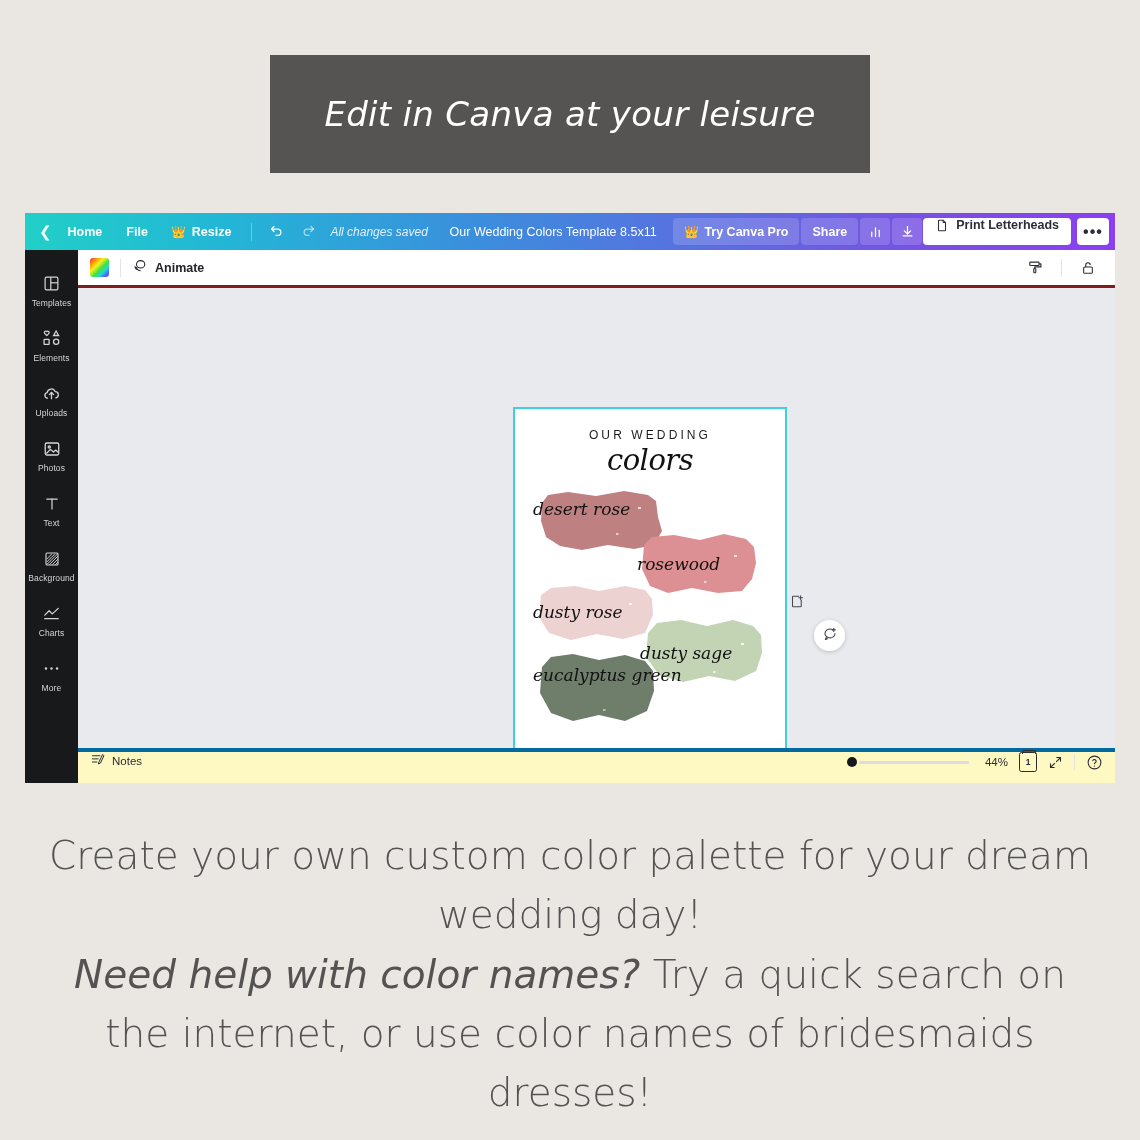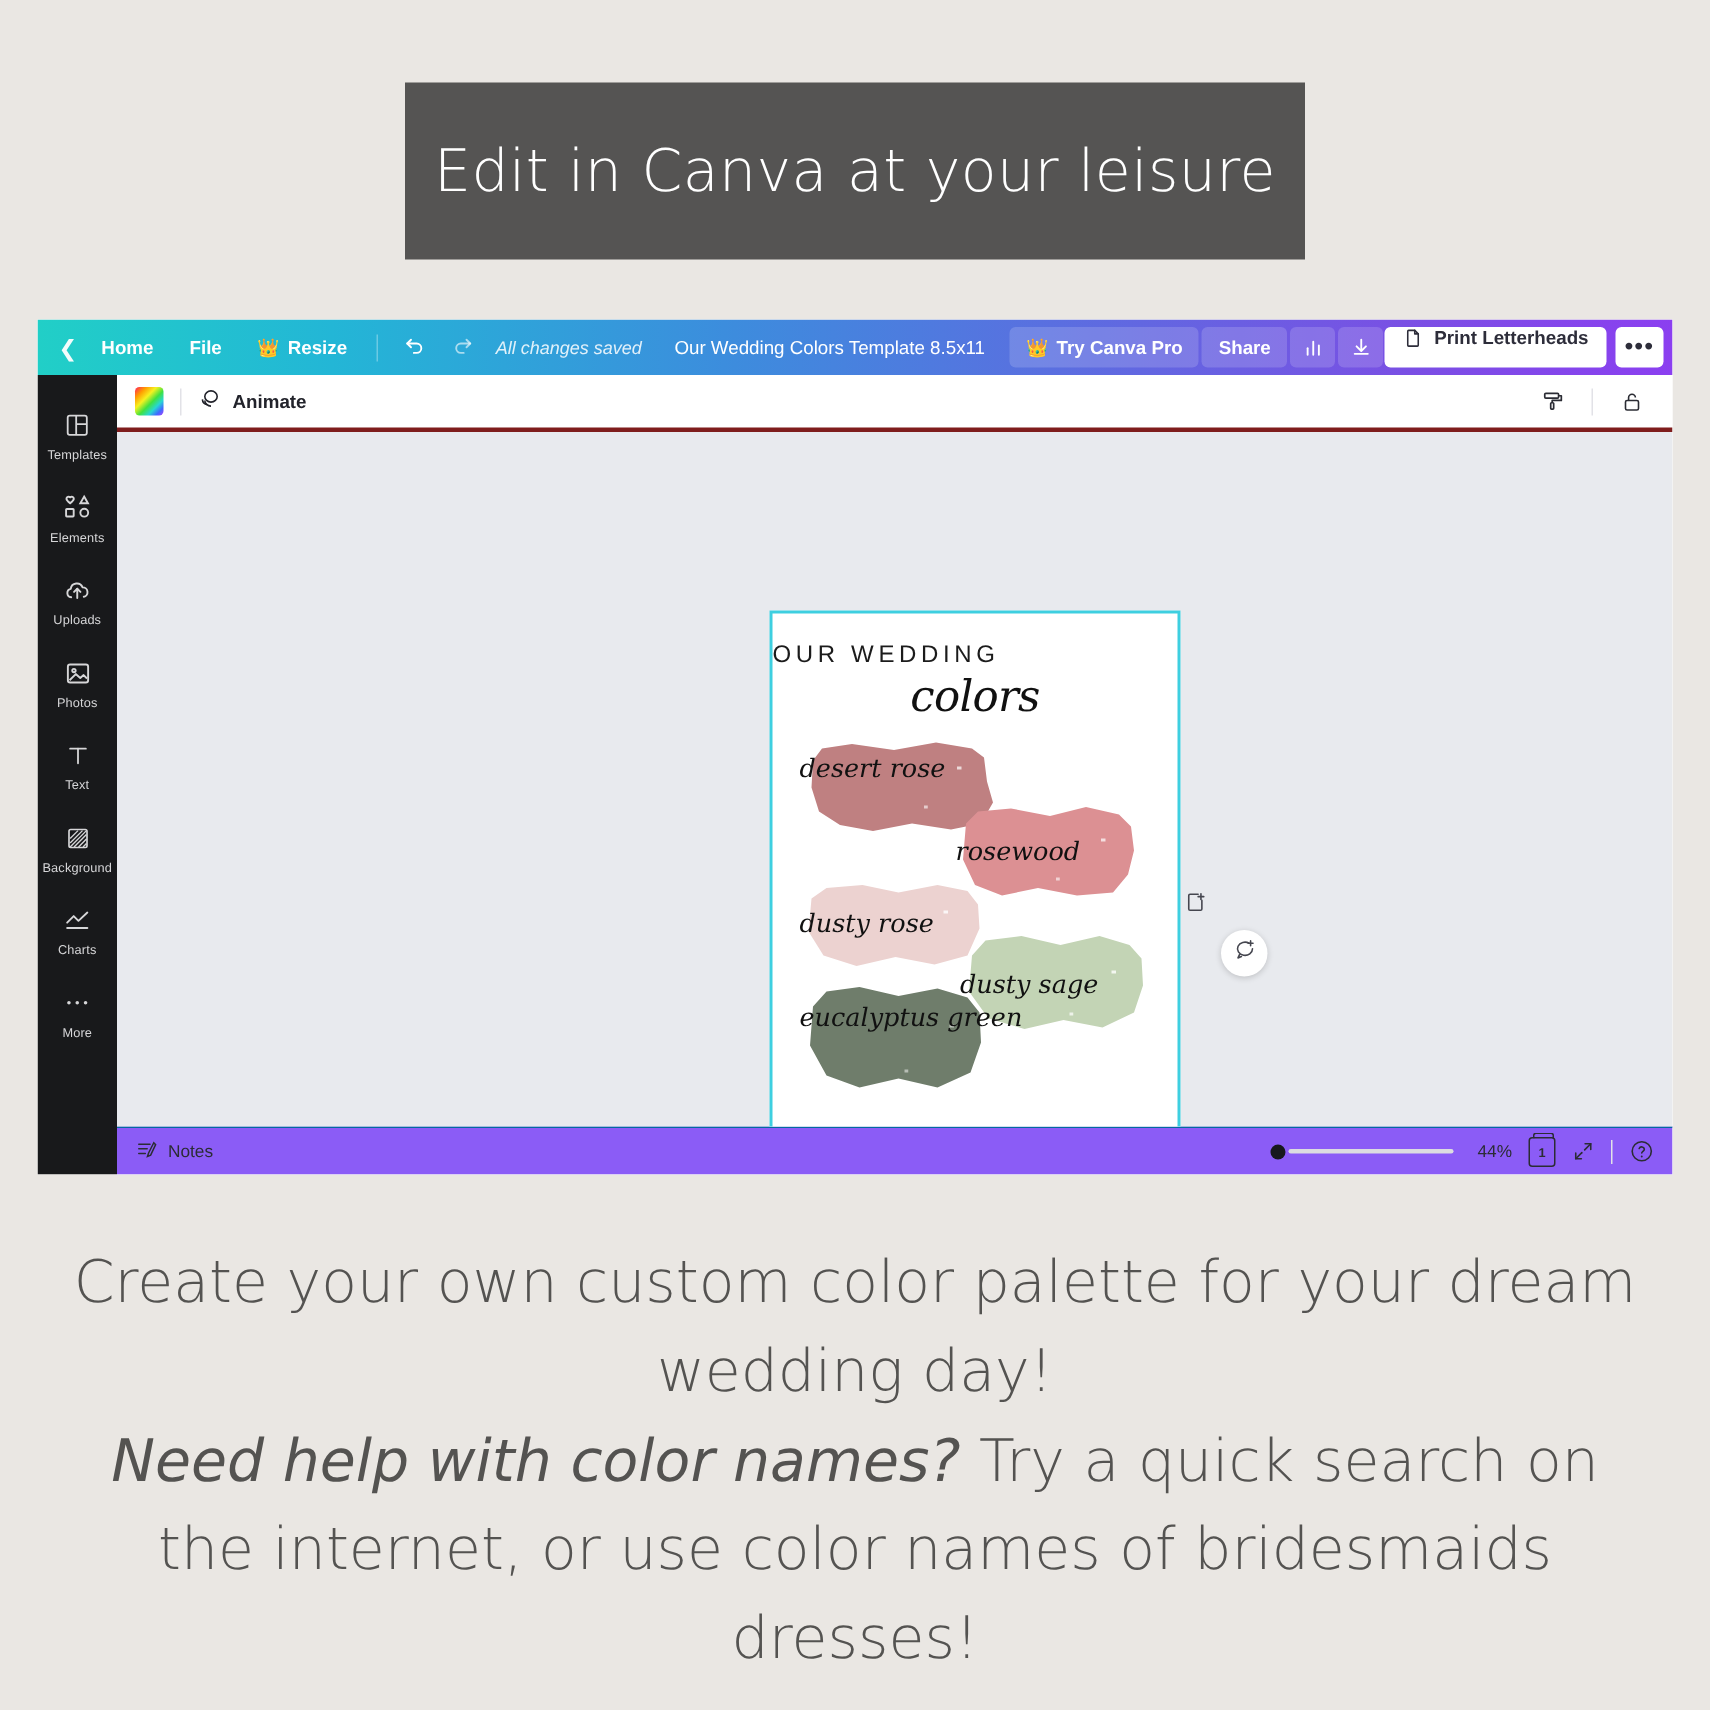--- a/index.html
+++ b/index.html
@@ -9,22 +9,23 @@
     font-family:"Liberation Sans",sans-serif;
     overflow:hidden;
   }
 
   
   .banner{
     position:absolute;left:270px;top:55px;width:600px;height:118px;
     background:#555453;display:flex;align-items:center;justify-content:center;
   }
   .banner-text{
-    color:#ffffff;font-size:39px;font-weight:300;letter-spacing:.3px;
+    color:#ffffff;font-size:34px;font-weight:300;letter-spacing:.3px;
     font-family:"DejaVu Sans",sans-serif;
+    font-style:italic;
   }
 
   
   .app{
     position:absolute;left:25px;top:213px;width:1090px;height:570px;
     background:#ffffff;overflow:hidden;
   }
 
   
   .topbar{
@@ -72,40 +73,40 @@
     position:absolute;left:736px;top:332px;width:31px;height:31px;border-radius:50%;
     background:#fff;box-shadow:0 1px 4px rgba(0,0,0,.18);
     display:flex;align-items:center;justify-content:center;
   }
 
   .design{
     position:absolute;left:435px;top:119px;width:270px;height:357px;
     background:#fff;border:2px solid #3ecfe0;
   }
   .d-title{
-    margin-top:19px;font-size:16px;letter-spacing:3.1px;
+    text-align:center;margin-top:19px;font-size:12px;letter-spacing:3.1px;
     color:#1b1b1b;font-family:"Liberation Sans",sans-serif;
   }
   .d-script{
     text-align:center;font-family:"DejaVu Serif",serif;font-style:italic;
     font-size:29px;color:#111;margin-top:1px;letter-spacing:-.5px;font-weight:400;
   }
   .strokes{position:relative;height:258px;margin-top:6px;}
   .stroke{position:absolute;}
   .stroke .blob{position:absolute;left:0;top:0;}
   .stroke .lbl{
     position:absolute;font-family:"DejaVu Serif",serif;font-style:italic;
     font-size:17px;color:#111;white-space:nowrap;
   }
   .lbl-2l{line-height:.95;}
 
   
   .statusbar{
-    height:31px;background:#8b5cf6;border-top:1px solid #0369a1;
-    display:flex;align-items:center;padding:0 12px;flex:none;font-size:11.5px;color:#2b2c34;
+    height:31px;background:#fef9c3;border-top:4px solid #0369a1;
+    display:flex;align-items:flex-start;padding:0 12px;flex:none;font-size:11.5px;color:#2b2c34;
   }
   .notes{display:flex;align-items:center;gap:7px;font-weight:500;}
   .status-right{margin-left:auto;display:flex;align-items:center;gap:11px;}
   .slider{display:flex;align-items:center;gap:0;}
   .slider-dot{width:10px;height:10px;border-radius:50%;background:#17181d;}
   .slider-track{width:110px;height:3px;background:#dcdce1;border-radius:2px;margin-left:2px;}
   .zoomval{font-size:11.5px;font-weight:500;color:#2b2c34;min-width:28px;text-align:right;}
   .pagebox{
     width:16px;height:18px;border:1.4px solid #2b2c34;border-radius:2.5px;
     display:flex;align-items:center;justify-content:center;font-size:8.5px;font-weight:bold;

